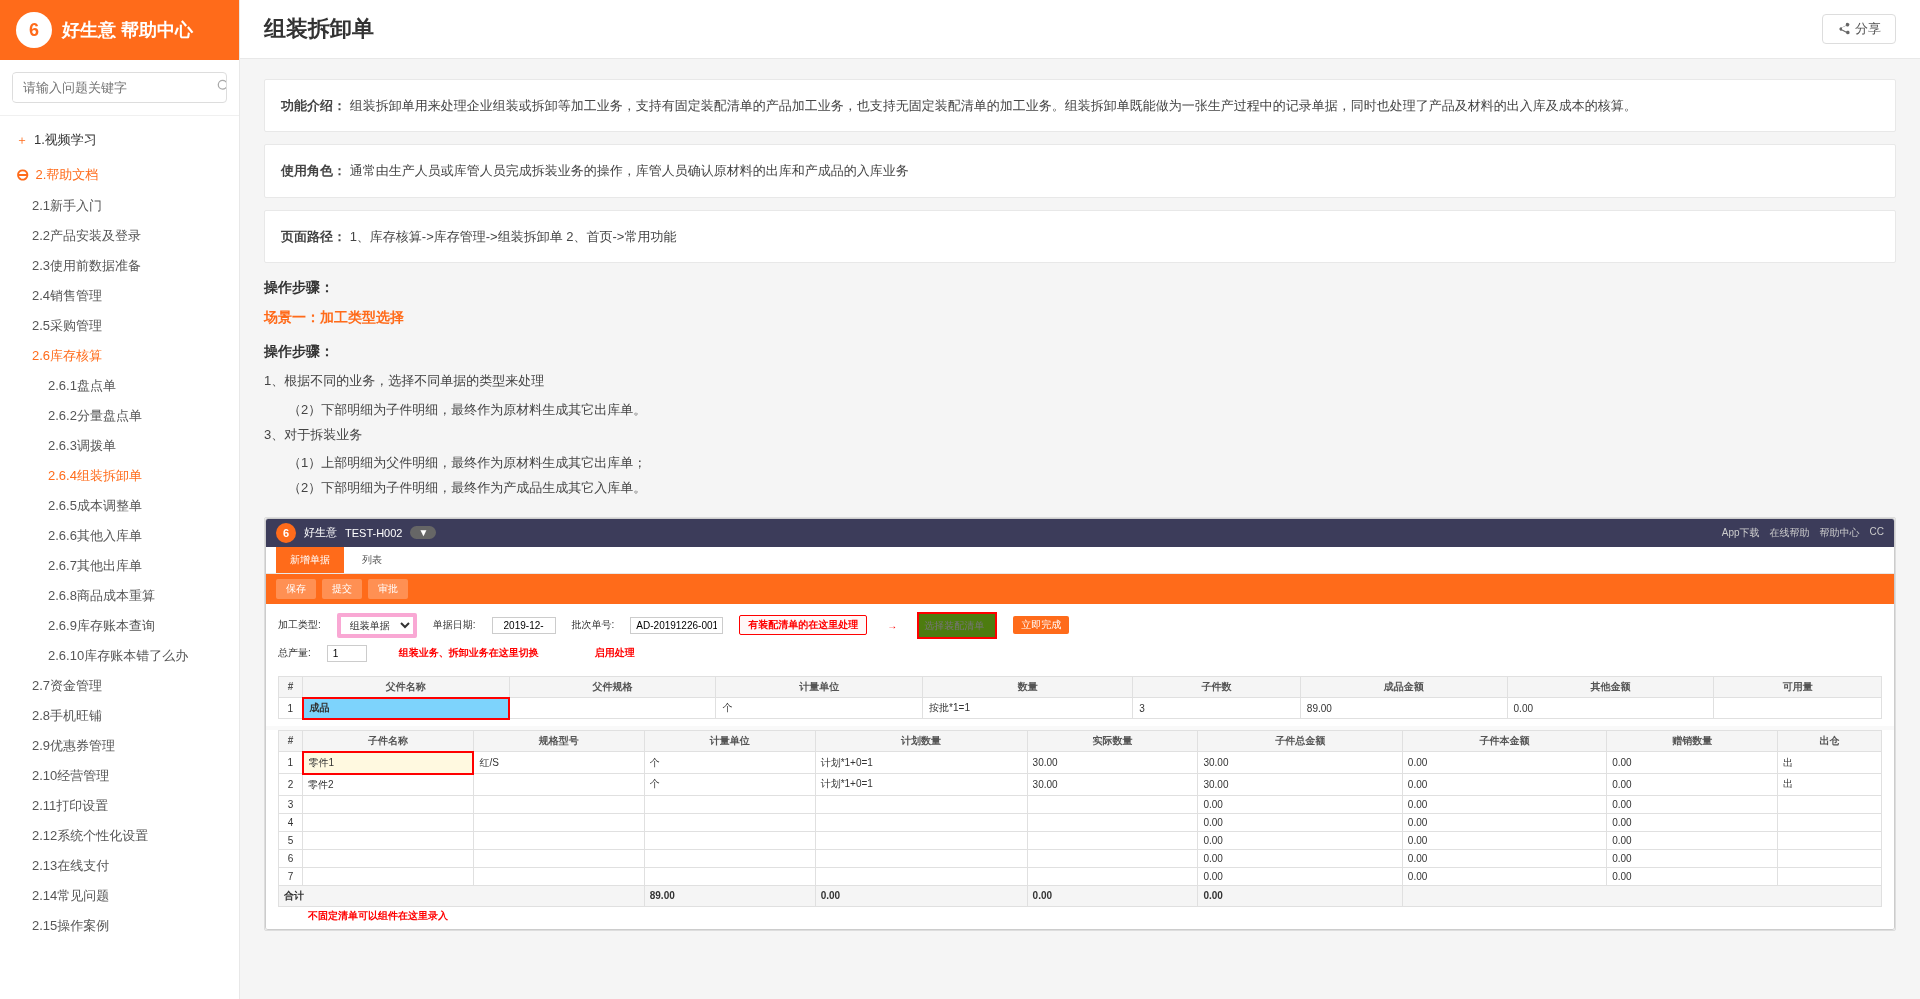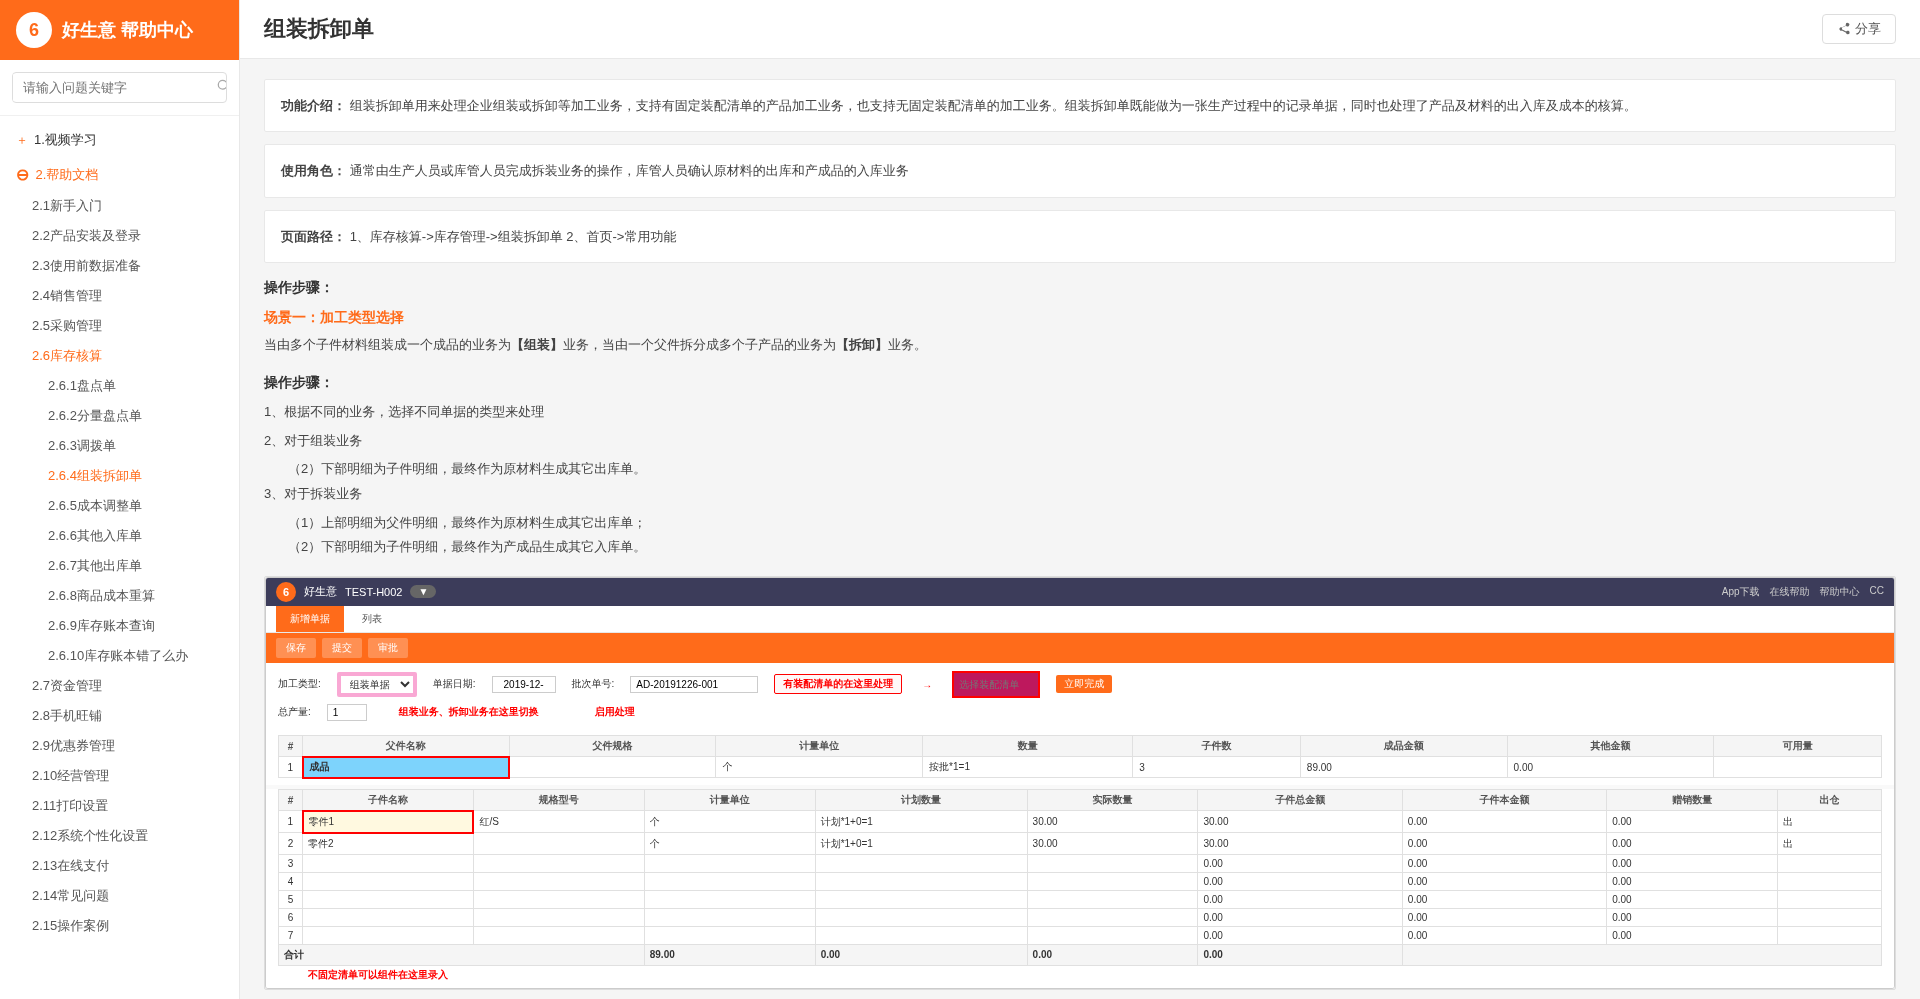--- a/index.html
+++ b/index.html
@@ -263,27 +263,23 @@
 
     <div class="info-block">
       <span style="font-weight:bold;">页面路径：</span>
       <span>1、库存核算-&gt;库存管理-&gt;组装拆卸单  2、首页-&gt;常用功能</span>
     </div>
 
     <div class="section-title">操作步骤：</div>
 
     <div>
       <div class="sub-section-title">场景一：加工类型选择</div>
-      <p class="content-text">
-        当由多个子件材料组装成一个成品的业务为<strong>【组装】</strong>业务，当由一个父件拆分成多个子产品的业务为<strong>【拆卸】</strong>业务。
-      </p>
       <div class="section-title">操作步骤：</div>
       <div class="steps-list">
         <div class="step-item">1、根据不同的业务，选择不同单据的类型来处理</div>
-        <div class="step-item">2、对于组装业务</div>
         <div class="sub-step-item">（2）下部明细为子件明细，最终作为原材料生成其它出库单。</div>
         <div class="step-item">3、对于拆装业务</div>
         <div class="sub-step-item">（1）上部明细为父件明细，最终作为原材料生成其它出库单；</div>
         <div class="sub-step-item">（2）下部明细为子件明细，最终作为产成品生成其它入库单。</div>
       </div>
     </div>
 
     <div class="screenshot-container mock-screenshot-wrapper">
       <div style="background:#f9f9f9; padding:0; border:1px solid #ccc; border-radius:3px; overflow:hidden; font-size:10px; position:relative;">
 
@@ -317,24 +313,24 @@
 
           <div style="display:flex; gap:16px; margin-bottom:6px; align-items:center; font-size:10px;">
             <span>加工类型:</span>
             <select style="border:4px solid #f9a8d4; border-radius:2px; padding:2px 5px; font-size:10px; color:#333; background:#fff; min-width:80px;">
               <option>组装单据</option>
               <option>拆卸单据</option>
             </select>
             <span>单据日期:</span>
             <input type="text" style="border: 1px solid rgb(204, 204, 204); padding: 2px 11px; font-size: 10px; width: 64px;" value="2019-12-26">
             <span>批次单号:</span>
-            <input type="text" style="border: 1px solid rgb(204, 204, 204); padding: 2px 5px; font-size: 10px; width: 128px;" value="AD-20191226-001">
+            <input type="text" style="border: 1px solid rgb(204, 204, 204); padding: 2px 5px; font-size: 10px; width: 93px;" value="AD-20191226-001">
             <span style="color:red; font-size:10px; font-weight:bold; background:#fff8f8; border:1px solid red; padding:2px 8px; border-radius:2px;">有装配清单的在这里处理</span>
             <span style="color:red; margin:0 4px;">→</span>
-            <input type="text" style="border: 2px solid red; padding: 6px 5px; font-size: 10px; width: 88px; background: #be185d;" value="" placeholder="选择装配清单">
+            <input type="text" style="border: 2px solid red; padding: 6px 5px; font-size: 10px; width: 80px; background: #4d7c0f;" value="" placeholder="选择装配清单">
             <button style="background:#ff6b1a; color:#fff; border:none; padding:2px 8px; font-size:10px; border-radius:2px; cursor:pointer;">立即完成</button>
           </div>
 
           <div style="display:flex; gap:16px; margin-bottom:6px; align-items:center; font-size:10px;">
             <span>总产量:</span>
             <input type="text" style="border: 1px solid rgb(204, 204, 204); padding: 2px 5px; font-size: 10px; width: 40px;" value="1">
             <span style="color:red; font-size:10px; font-weight:bold; margin-left:16px;">组装业务、拆卸业务在这里切换</span>
             <span style="color:red; margin-left:40px; font-size:10px; font-weight:bold;">启用处理</span>
           </div>
         </div>

